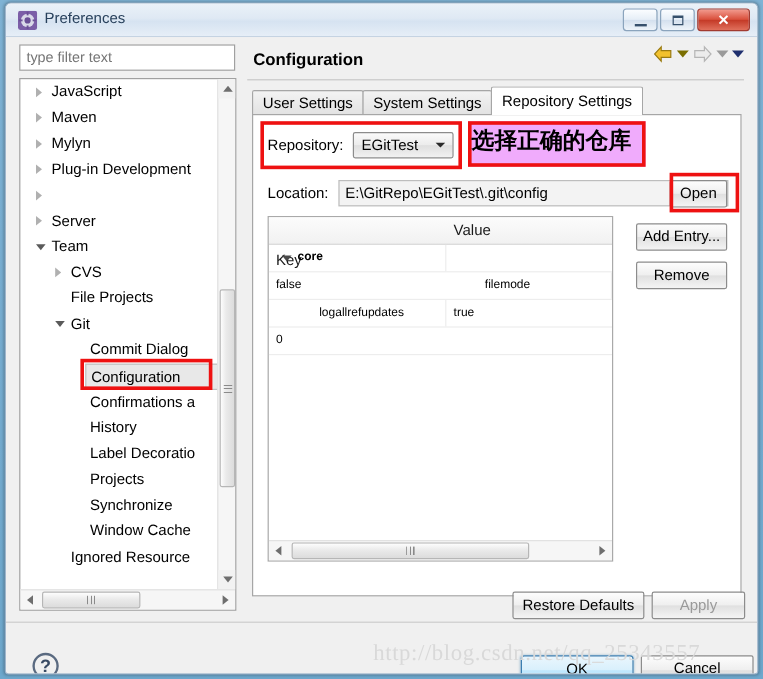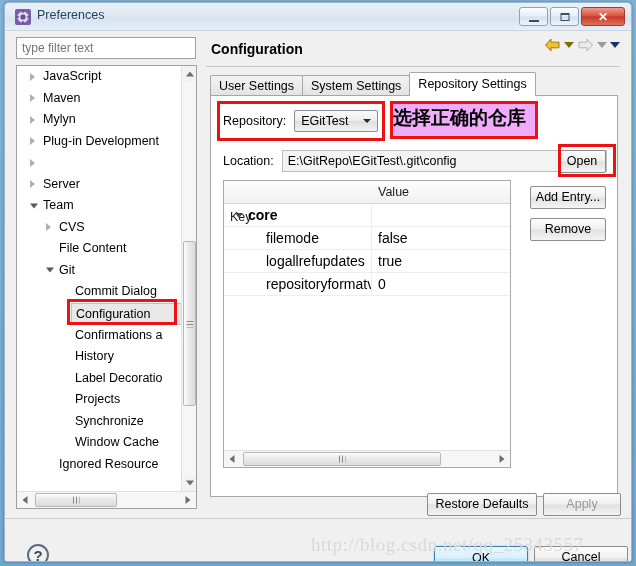--- a/index.html
+++ b/index.html
@@ -245,21 +245,21 @@
     position: absolute; left: 12px; top: 84px;
     width: 288px; height: 288px;
     border: 1px solid #a9a9a9;
     background: #fff; overflow: hidden;
   }
   .thead { display: flex; height: 23px; border-bottom: 1px solid #d4d4d4; background: linear-gradient(180deg,#fcfcfc,#f1f1f1); }
   .th { font-size: 12.5px; color: #1a1a1a; line-height: 22px; padding-left: 6px; }
   .th.k { width: 148px; border-right: 1px solid #d4d4d4; margin-top: 25px; }
   .th.v { flex: 1; }
   .trow { display: flex; height: 23px; border-bottom: 1px solid #ededed; }
-  .td { font-size: 14px; color: #000; line-height: 22px; overflow: hidden; white-space: nowrap; }
+  .td { font-size: 10px; color: #000; line-height: 22px; overflow: hidden; white-space: nowrap; }
   .td.k { width: 148px; border-right: 1px solid #ededed; position: relative; }
   .td.v { flex: 1; padding-left: 6px; }
   .td.k.group { font-weight: bold; padding-left: 24px; }
   .td.k.child { padding-left: 42px; }
   .grp-arrow { position: absolute; left: 11px; top: 9px; width:0;height:0;
     border-top: 5px solid #4a4a4a; border-left: 4px solid transparent; border-right: 4px solid transparent; }
   .table-hscroll {
     position: absolute; left: 0; bottom: 0; width: 286px; height: 17px;
     background: #f6f6f6; border-top: 1px solid #e2e2e2;
   }
@@ -376,21 +376,21 @@
               </div>
               <div class="titem">
                 <span class="arrow expanded" style="left: 13px;"></span>
                 <span style="position: absolute; left: 26px;">Team</span>
               </div>
               <div class="titem">
                 <span class="arrow collapsed" style="left: 29px;"></span>
                 <span style="position: absolute; left: 42px;">CVS</span>
               </div>
               <div class="titem">
-                <span style="position: absolute; left: 42px;">File Content</span>
+                <span style="position: absolute; left: 42px;">File Projects</span>
               </div>
               <div class="titem">
                 <span class="arrow expanded" style="left: 29px;"></span>
                 <span style="position: absolute; left: 42px;">Git</span>
               </div>
               <div class="titem">
                 <span style="position: absolute; left: 58px;">Commit Dialog</span>
               </div>
               <div class="titem sel" style="margin-left: 54px; width: 112px;">
                 <span style="position: absolute; left: 4px;">Configuration</span>
@@ -492,29 +492,28 @@
               <div class="thead">
                 <div class="th k">Key</div>
                 <div class="th v">Value</div>
               </div>
               <div id="table-host">
                   <div class="trow">
                     <div class="td k group"><span class="grp-arrow"></span><span>core</span></div>
                     <div class="td v"></div>
                   </div>
                   <div class="trow">
+                    <div class="td v">false</div>
                     <div class="td k child"><span>filemode</span></div>
-                    <div class="td v">false</div>
                   </div>
                   <div class="trow">
                     <div class="td k child"><span>logallrefupdates</span></div>
                     <div class="td v">true</div>
                   </div>
                   <div class="trow">
-                    <div class="td k child"><span>repositoryformatv</span></div>
                     <div class="td v">0</div>
                   </div>
                 </div>
               <div class="table-hscroll">
                 <div class="hbarrow left">
                     <i></i>
                   </div>
                 <div class="table-hthumb">
                     <span class="grip"></span>
                   </div>

